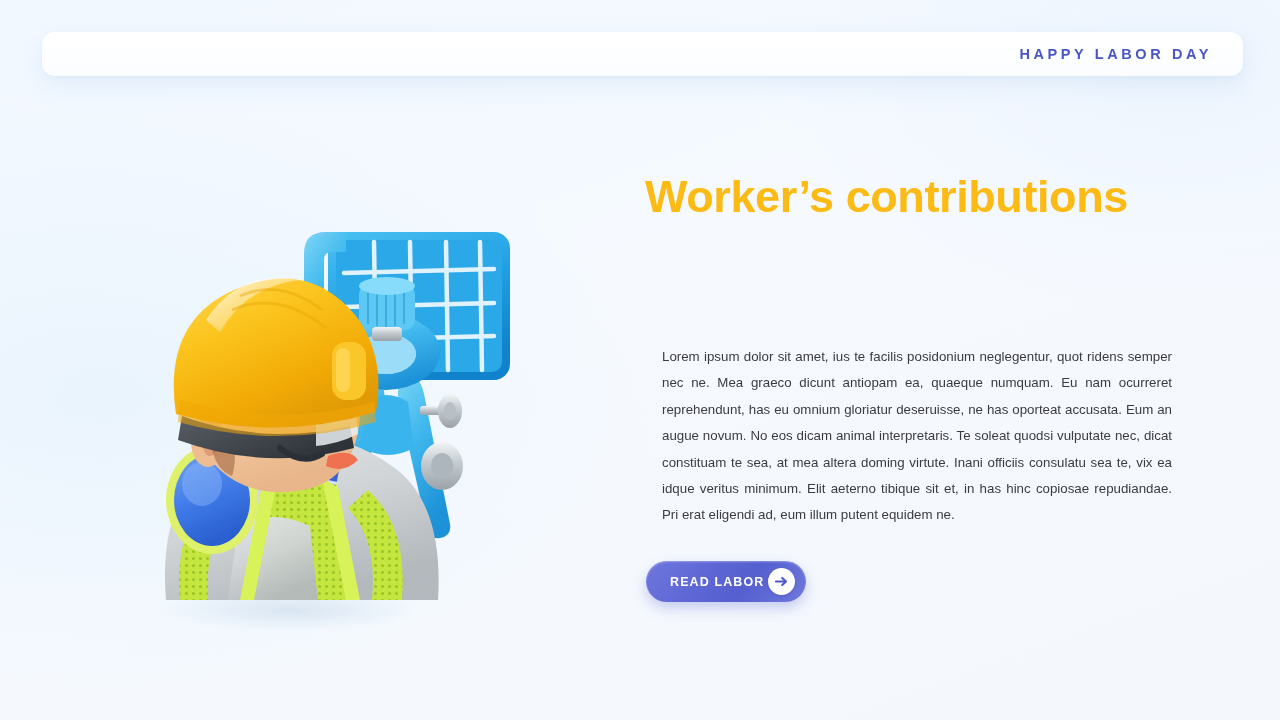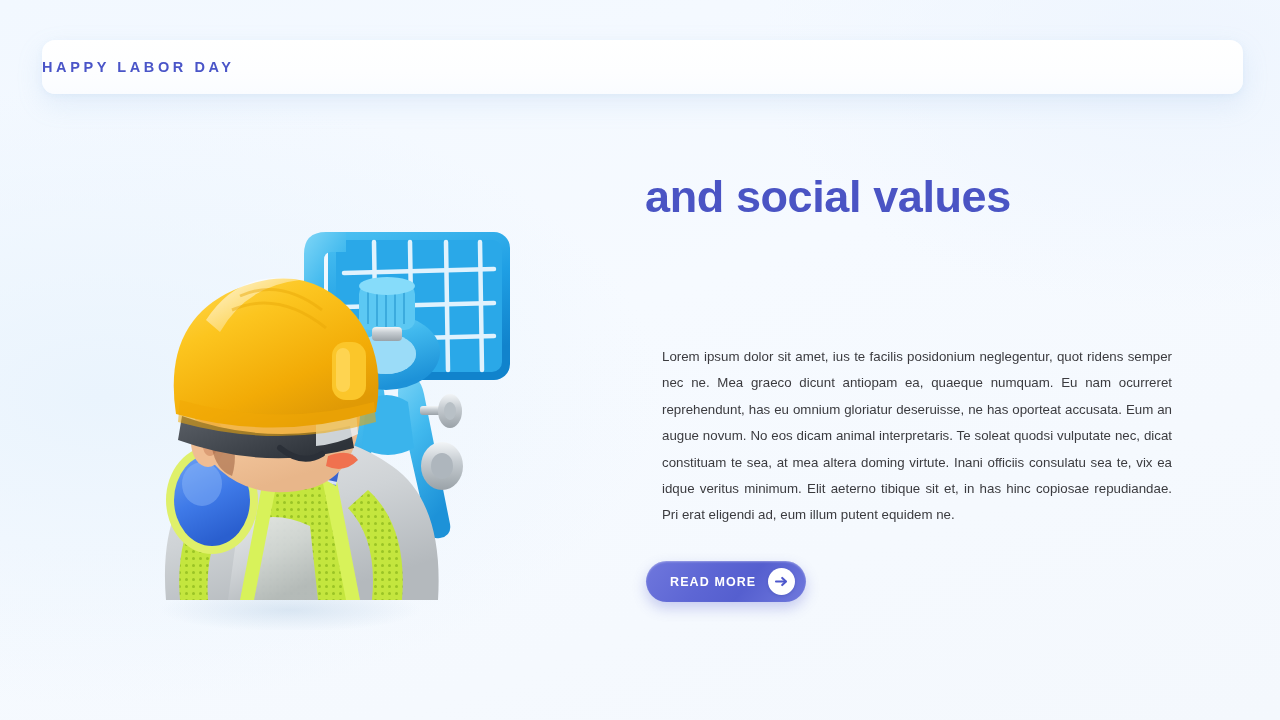--- a/index.html
+++ b/index.html
@@ -24,30 +24,29 @@
       linear-gradient(160deg, #f2f8ff 0%, #f6faff 45%, #f4f8fd 100%);
     overflow: hidden;
   }
 
   
   .topbar {
     position: absolute;
     left: 42px;
     top: 32px;
     width: 1201px;
-    height: 54px;
+    height: 44px;
     background: linear-gradient(180deg, #ffffff 0%, #fdfeff 60%, #fafcff 100%);
     border-radius: 13px;
     box-shadow:
       0 10px 26px rgba(150, 190, 230, 0.18),
       0 2px 6px rgba(150, 190, 230, 0.10);
     display: flex;
     align-items: center;
-    justify-content: flex-start;
-    margin-top: 8px;
+    justify-content: flex-end;
   }
   .topbar-title {
     color: #4a55c8;
     font-size: 14.5px;
     font-weight: bold;
     letter-spacing: 3.6px;
     margin-right: 31px;
     white-space: nowrap;
   }
 
@@ -330,27 +329,27 @@
           <rect x="212" y="172" width="34" height="58" rx="14" fill="#fbc62a"></rect>
           <rect x="216" y="178" width="14" height="44" rx="7" fill="#ffda63" opacity="0.7"></rect>
         </g>
       </g>
     </svg>
   </div>
 
   <div class="content">
 
     <h1 class="headline">
-      <span class="line2">and social values</span>
+      <span class="line1">Worker’s contributions</span>
     </h1>
 
     <p class="body-copy">Lorem ipsum dolor sit amet, ius te facilis posidonium neglegentur, quot ridens semper nec ne. Mea graeco dicunt antiopam ea, quaeque numquam. Eu nam ocurreret reprehendunt, has eu omnium gloriatur deseruisse, ne has oporteat accusata. Eum an augue novum. No eos dicam animal interpretaris. Te soleat quodsi vulputate nec, dicat constituam te sea, at mea altera doming virtute. Inani officiis consulatu sea te, vix ea idque veritus minimum. Elit aeterno tibique sit et, in has hinc copiosae repudiandae. Pri erat eligendi ad, eum illum putent equidem ne.</p>
 
     <button class="read-more">
-      <span class="read-more-label">READ MORE</span>
+      <span class="read-more-label">READ LABOR</span>
       <span class="read-more-arrow">
         <svg width="17" height="17" viewBox="0 0 17 17" xmlns="http://www.w3.org/2000/svg">
           <path d="M3 8.5 H12.4" stroke="#4d57cc" stroke-width="2.1" stroke-linecap="round"></path>
           <path d="M9.2 4.9 L13 8.5 L9.2 12.1" stroke="#4d57cc" stroke-width="2.1" stroke-linecap="round" stroke-linejoin="round" fill="none"></path>
         </svg>
       </span>
     </button>
 
   </div>
 

